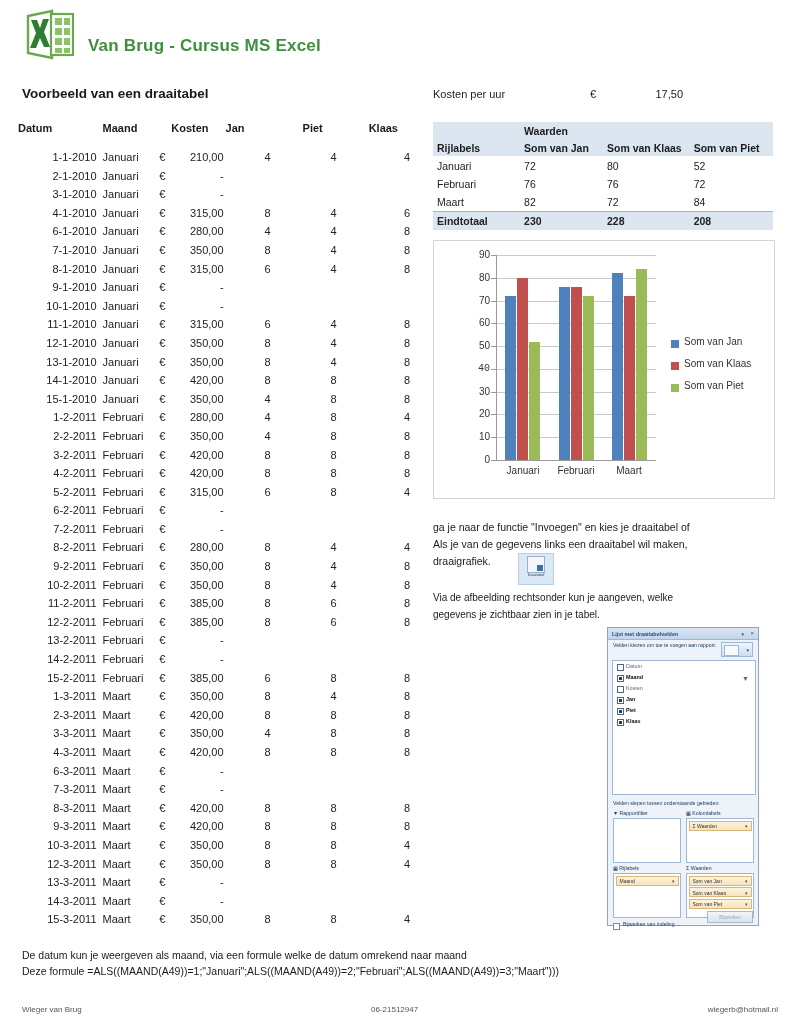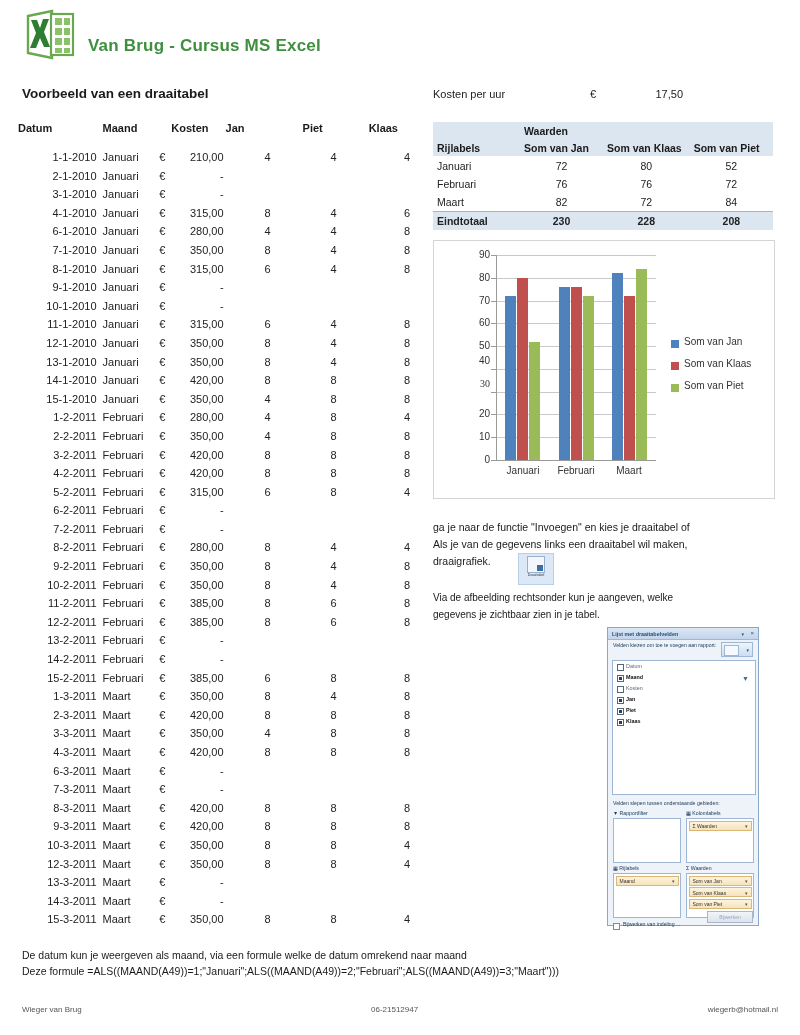--- a/index.html
+++ b/index.html
@@ -51,21 +51,21 @@
   #kosten-line .ke{position:absolute;left:157px;top:0;}
   #kosten-line .kv{position:absolute;left:200px;top:0;width:50px;text-align:right;}
 
   
   #pivot{position:absolute;left:433px;top:122px;width:340px;border-collapse:collapse;}
   #pivot td,#pivot th{font-size:10.5px;padding:1px 4px;white-space:nowrap;}
   #pivot .hdrband td{background:#dce6f1;height:15px;font-weight:bold;color:#1a1a1a;}
   #pivot .hdrband2 td{background:#dce6f1;height:15px;font-weight:bold;color:#1a1a1a;border-bottom:1px solid #ffffff;}
   #pivot tbody td{height:16px;color:#222;}
   #pivot .p-label{width:96px;text-align:left;}
-  #pivot .p-num{width:81px;text-align:center;}
+  #pivot .p-num{width:81px;text-align:left;}
   #pivot tr.total td{background:#dce6f1;font-weight:bold;border-top:1px solid #9bb7d4;}
 
   
   #chart{position:absolute;left:433px;top:240px;width:340px;height:257px;
          background:#fff;border:1px solid #d4d4d4;}
   .gridline{position:absolute;left:0;width:160px;height:1px;background:#c9c9c9;}
   .axis-left{position:absolute;left:62px;top:14px;width:1px;height:206px;background:#9a9a9a;}
   .axis-bottom{position:absolute;left:62px;top:219px;width:160px;height:1px;background:#9a9a9a;}
   .ytick{position:absolute;width:46px;text-align:right;font-size:10px;color:#333;line-height:10px;}
   .tickmark{position:absolute;left:57px;width:5px;height:1px;background:#9a9a9a;}
@@ -612,23 +612,23 @@
       </div>
     <div class="axis-left"></div>
     <div class="axis-bottom"></div>
     <div id="chart-yticks">
         <div class="ytick" style="left: 10px; top: 214px;">0</div>
         <div class="tickmark" style="top: 219px;"></div>
         <div class="ytick" style="left: 10px; top: 191px;">10</div>
         <div class="tickmark" style="top: 196px;"></div>
         <div class="ytick" style="left: 10px; top: 168px;">20</div>
         <div class="tickmark" style="top: 173px;"></div>
-        <div class="ytick" style="left: 10px; top: 138px; font-family: Liberation Serif, serif;">30</div>
+        <div class="ytick" style="left: 10px; top: 146px;">30</div>
         <div class="tickmark" style="top: 151px;"></div>
-        <div class="ytick" style="left: 10px; top: 115px;">40</div>
+        <div class="ytick" style="left: 10px; top: 123px; font-family: Liberation Mono, monospace;">40</div>
         <div class="tickmark" style="top: 128px;"></div>
         <div class="ytick" style="left: 10px; top: 100px;">50</div>
         <div class="tickmark" style="top: 105px;"></div>
         <div class="ytick" style="left: 10px; top: 77px;">60</div>
         <div class="tickmark" style="top: 82px;"></div>
         <div class="ytick" style="left: 10px; top: 55px;">70</div>
         <div class="tickmark" style="top: 60px;"></div>
         <div class="ytick" style="left: 10px; top: 32px;">80</div>
         <div class="tickmark" style="top: 37px;"></div>
         <div class="ytick" style="left: 10px; top: 9px;">90</div>

